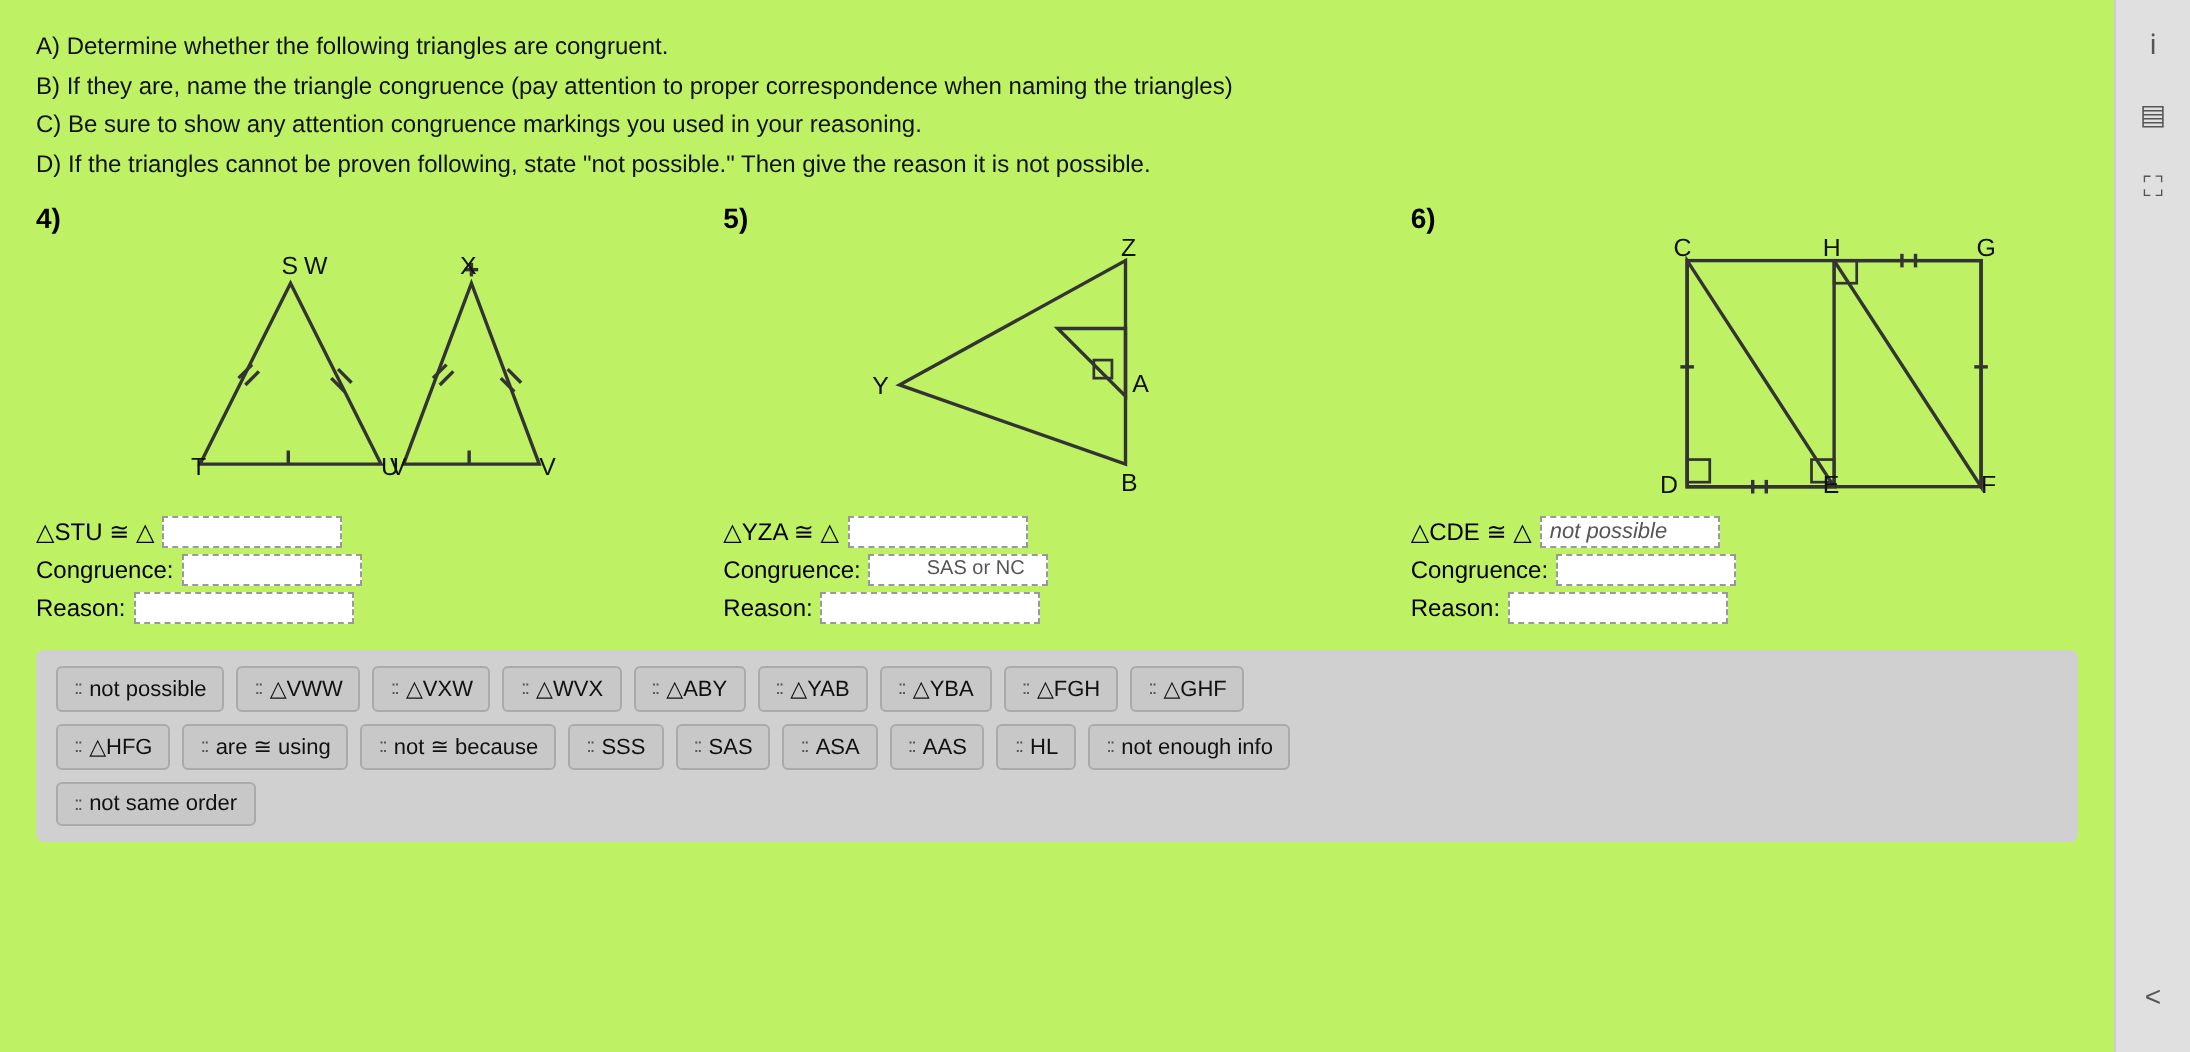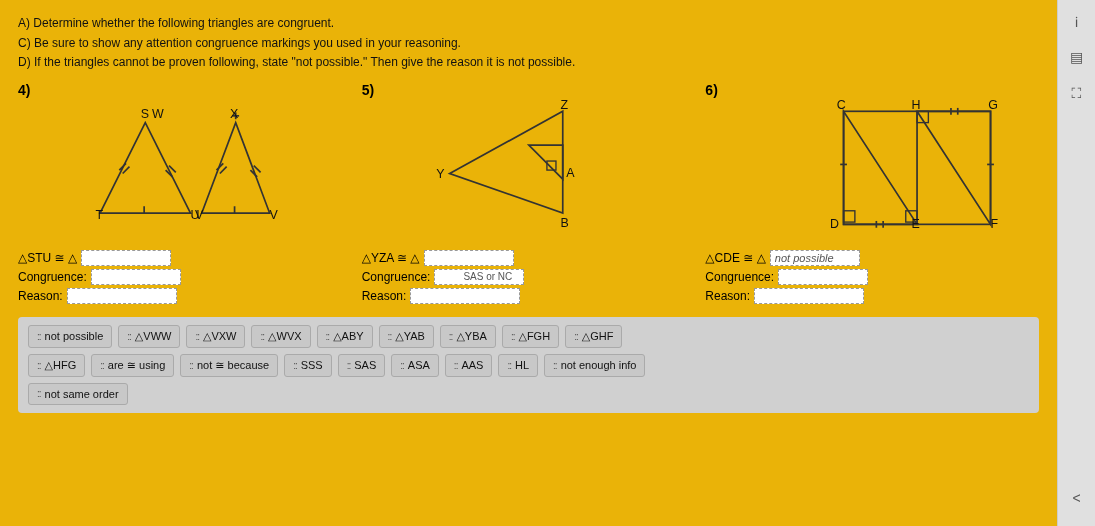--- a/index.html
+++ b/index.html
@@ -6,21 +6,21 @@
     body {
       font-family: Arial, sans-serif;
       background: #e8e8e8;
       width: 1095px;
       min-height: 526px;
       display: flex;
       flex-direction: row;
     }
     .main-content {
       flex: 1;
-      background: #eab308;
+      background: #bef264;
       padding: 14px 18px 10px 18px;
       position: relative;
     }
     .sidebar {
       width: 38px;
       background: #e0e0e0;
       display: flex;
       flex-direction: column;
       align-items: center;
       padding: 10px 4px;
@@ -92,21 +92,21 @@
     }
     .congruence-row {
       display: flex;
       align-items: center;
       gap: 4px;
       margin-bottom: 3px;
       font-size: 12px;
       flex-wrap: nowrap;
     }
     .congruence-section {
-      margin-top: 20px;
+      margin-top: 9px;
       width: 100%;
     }
 
     
     .chip-palette {
       background: #d0d0d0;
       border-radius: 4px;
       padding: 8px 10px;
       display: flex;
       flex-direction: column;
@@ -144,20 +144,21 @@
       font-style: italic;
     }
   </style>
 </head>
 <body>
 
 <div class="main-content">
 
   <div class="instructions">
     <p>A)  Determine whether the following triangles are congruent.</p>
+    <p>B)  If they are, name the triangle congruence (pay attention to proper correspondence when naming the triangles)</p>
     <p>C)  Be sure to show any attention congruence markings you used in your reasoning.</p>
     <p>D)  If the triangles cannot be proven following, state "not possible." Then give the reason it is not possible.</p>
   </div>
 
   <div class="problems-row">
 
     <div class="problem">
       <div class="problem-number">4)</div>
 
       <svg class="diagram" viewBox="0 0 230 115">

